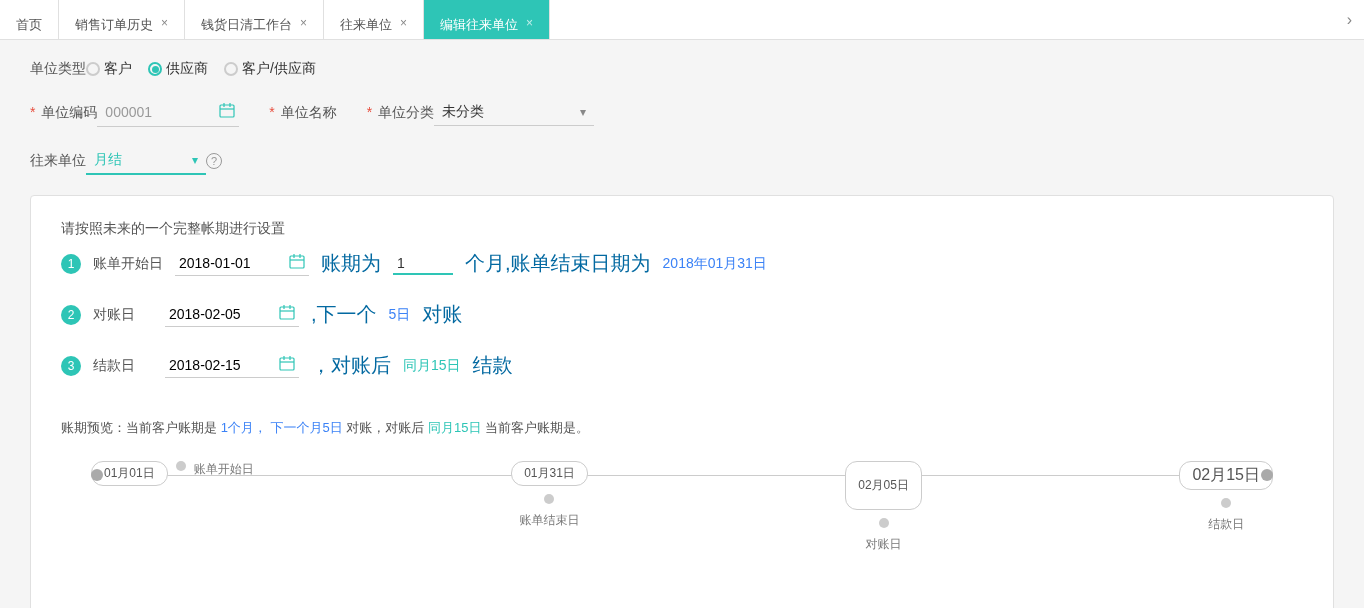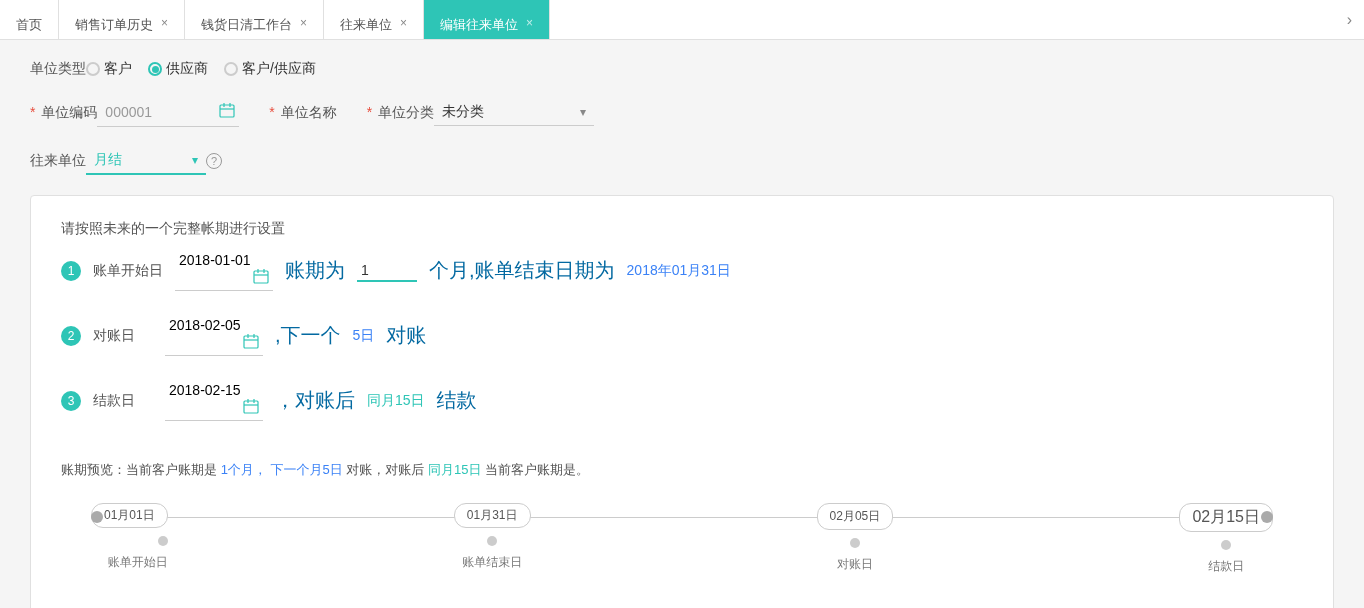--- a/index.html
+++ b/index.html
@@ -213,25 +213,24 @@
       font-size: 12px;
       flex-shrink: 0;
     }
     .period-label {
       color: #555;
       white-space: nowrap;
       min-width: 60px;
     }
     .period-input-wrap {
       display: flex;
-      align-items: flex-end;
-      gap: 0;
+      align-items: center;
+      gap: 16px;
       border-bottom: 1px solid #ccc;
       padding: 2px 4px;
-      flex-direction: column;
     }
     .period-input {
       border: none;
       outline: none;
       font-size: 14px;
       background: transparent;
       width: 90px;
     }
     .period-text {
       color: #0369a1;
@@ -439,34 +438,34 @@
       </div>
 
       <div style="position:relative; padding: 0 30px 40px;">
         <div style="position:absolute; top:14px; left:42px; right:42px; height:1px; background:#ccc; z-index:0;"></div>
         <div style="display:flex; justify-content:space-between; position:relative; z-index:1;">
 
           <div style="display:flex;align-items:center;position:absolute;left:0;top:8px;">
             <div style="width:12px;height:12px;border-radius:50%;background:#aaa;"></div>
           </div>
 
-          <div style="display:flex;flex-direction:column;align-items:flex-end;gap:8px;">
+          <div style="display:flex;flex-direction:row;align-items:flex-start;gap:8px;">
             <div style="border:1px solid #ccc;border-radius:12px;padding:3px 12px;font-size:12px;color:#555;background:#fff;">01月01日</div>
             <div style="width:10px;height:10px;border-radius:50%;background:#ccc;"></div>
             <div style="font-size:12px;color:#777;">账单开始日</div>
           </div>
 
           <div style="display:flex;flex-direction:column;align-items:center;gap:8px;">
             <div style="border:1px solid #ccc;border-radius:12px;padding:3px 12px;font-size:12px;color:#555;background:#fff;">01月31日</div>
             <div style="width:10px;height:10px;border-radius:50%;background:#ccc;"></div>
             <div style="font-size:12px;color:#777;">账单结束日</div>
           </div>
 
           <div style="display:flex;flex-direction:column;align-items:center;gap:8px;">
-            <div style="border:1px solid #ccc;border-radius:12px;padding:4px 12px;font-size:12px;color:#555;background:#fff;">02月05日</div>
+            <div style="border:1px solid #ccc;border-radius:12px;padding:15px 12px;font-size:12px;color:#555;background:#fff;">02月05日</div>
             <div style="width:10px;height:10px;border-radius:50%;background:#ccc;"></div>
             <div style="font-size:12px;color:#777;">对账日</div>
           </div>
 
           <div style="display:flex;flex-direction:column;align-items:center;gap:8px;">
             <div style="border:1px solid #ccc;border-radius:12px;padding:3px 12px;font-size:16px;color:#555;background:#fff;">02月15日</div>
             <div style="width:10px;height:10px;border-radius:50%;background:#ccc;"></div>
             <div style="font-size:12px;color:#777;">结款日</div>
           </div>
 

